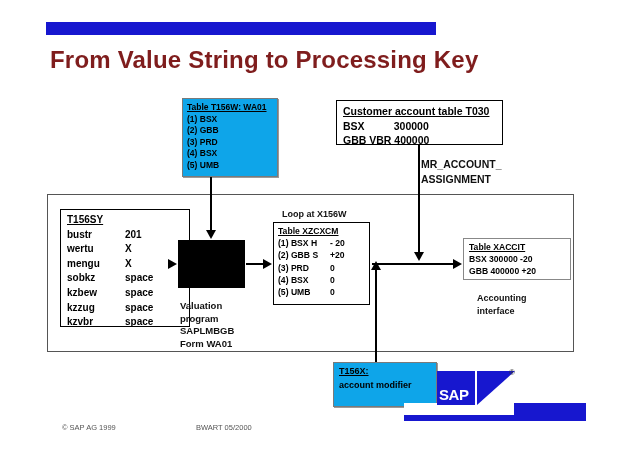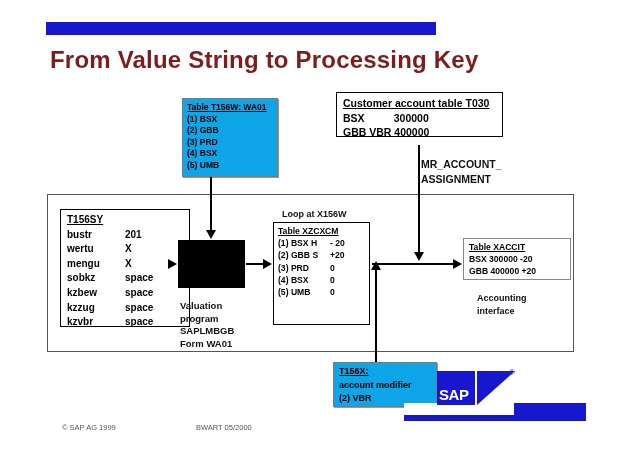--- a/index.html
+++ b/index.html
@@ -23,41 +23,41 @@
 
   
   .box{position:absolute;box-sizing:border-box;border:1px solid #000;background:#fff;}
   .box.grey{background:#0ea5e9;border:1px solid #7a7a7a;box-shadow:1px 1px 0 #9a9a9a;}
   .box .hdr{font-weight:bold;text-decoration:underline;display:block;}
   .box .ln{display:block;white-space:pre;}
 
   
   #t156w{left:182px;top:98px;width:96px;height:79px;padding:3px 0 0 4px;font-size:8.5px;line-height:11.6px;font-weight:bold;}
   
-  #t030{left:336px;top:92px;width:167px;height:45px;padding:3px 9px 0 6px;font-size:10.5px;line-height:14.5px;font-weight:bold;}
+  #t030{left:336px;top:100px;width:167px;height:45px;padding:3px 9px 0 6px;font-size:10.5px;line-height:14.5px;font-weight:bold;}
   
   .mracct{position:absolute;left:421px;top:157px;font-size:10.5px;font-weight:bold;line-height:15px;color:#111;}
 
   
   #frame{left:47px;top:194px;width:527px;height:158px;border:1px solid #555;}
 
   
   .loop{position:absolute;left:282px;top:198px;font-size:9px;font-weight:bold;color:#111;margin-top:11px;}
 
   
   #t156sy{left:60px;top:209px;width:130px;height:118px;padding:3px 0 0 6px;font-size:10px;line-height:14.6px;font-weight:bold;}
   #t156sy .row{display:block;}
   #t156sy .k{display:inline-block;width:58px;}
 
   
   #blackbox{position:absolute;left:178px;top:240px;width:67px;height:48px;background:#000;}
   .valuation{position:absolute;left:180px;top:300px;font-size:9.5px;font-weight:bold;line-height:12.6px;color:#111;}
 
   
-  #xzcxcm{left:273px;top:222px;width:97px;height:103px;padding:2px 0 0 4px;font-size:8.6px;line-height:12.2px;font-weight:bold;}
+  #xzcxcm{left:273px;top:222px;width:97px;height:83px;padding:2px 0 0 4px;font-size:8.6px;line-height:12.2px;font-weight:bold;}
   #xzcxcm .c1{display:inline-block;width:52px;}
 
   
   #xaccit{left:463px;top:238px;width:108px;height:42px;padding:2px 0 0 5px;font-size:8.6px;line-height:12.2px;font-weight:bold;border:1px solid #888;}
   .acctint{position:absolute;left:477px;top:292px;font-size:9px;font-weight:bold;line-height:12.5px;color:#111;}
 
   
   #t156x{left:333px;top:362px;width:104px;height:45px;padding:2px 0 0 5px;font-size:9px;line-height:13.5px;font-weight:bold;}
 
   
@@ -149,21 +149,20 @@
     <span class="ln">GBB 400000 +20</span>
   </div>
   <div class="acctint">
     <div>Accounting</div>
     <div>interface</div>
   </div>
 
   <div class="box grey" id="t156x">
     <span class="hdr">T156X:</span>
     <span class="ln">account modifier</span>
-    <span class="ln">(2) VBR</span>
   </div>
 
   <div class="ln-v" style="left:210px;top:177px;height:55px;"></div>
   <div class="arw-d" style="left:206px;top:230px;"></div>
 
   <div class="ln-v" style="left:418px;top:145px;height:112px;"></div>
   <div class="arw-d" style="left:414px;top:252px;"></div>
 
   <div class="ln-h" style="left:191px;top:263px;width:18px;"></div>
   <div class="arw-r" style="left:168px;top:259px;"></div>

